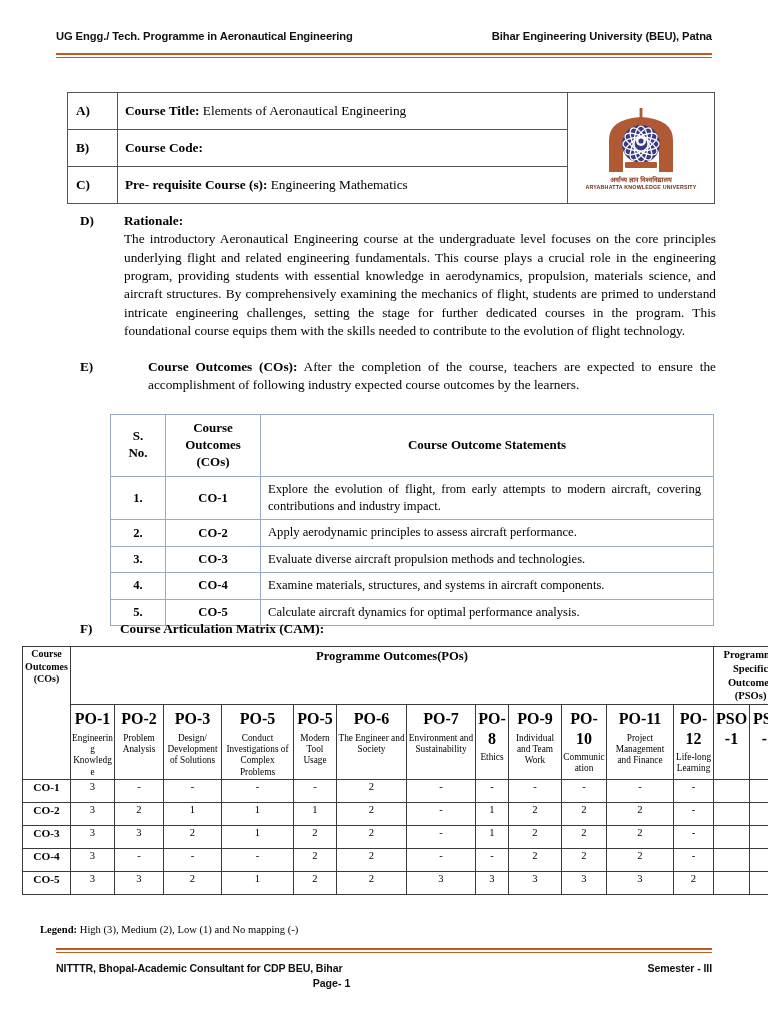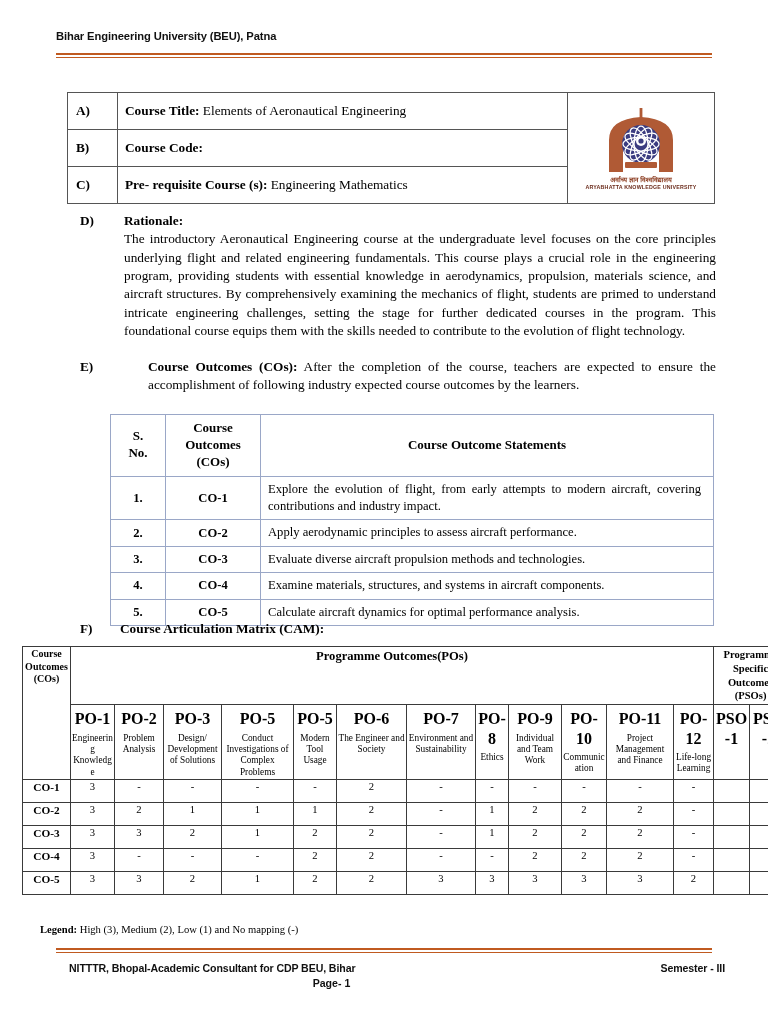--- a/index.html
+++ b/index.html
@@ -50,21 +50,20 @@
     left: 56px;
     width: 656px;
     display: flex;
     justify-content: space-between;
     align-items: baseline;
     font-family: "Liberation Sans", "DejaVu Sans", sans-serif;
     font-weight: bold;
     font-size: 10.6px;
     letter-spacing: -0.1px;
     color: #111;
-    margin-left: 13px;
   }
   .page-number {
     position: absolute;
     top: 977px;
     left: 0;
     width: 663px;
     text-align: center;
     font-family: "Liberation Sans", "DejaVu Sans", sans-serif;
     font-weight: bold;
     font-size: 10.6px;
@@ -243,20 +242,21 @@
     top: 924px;
     left: 40px;
     font-size: 10.6px;
   }
   .legend b { font-weight: bold; }
 </style>
 </head>
 <body>
 
 <div class="page-header">
+  <span>UG Engg./ Tech. Programme in Aeronautical Engineering</span>
   <span>Bihar Engineering University (BEU), Patna</span>
 </div>
 <div class="rule-double rule-header"></div>
 
 <table class="info-table">
   <tbody>
       <tr>
     <td class="lbl">A)</td>
     <td>
       <b>Course Title:</b>

